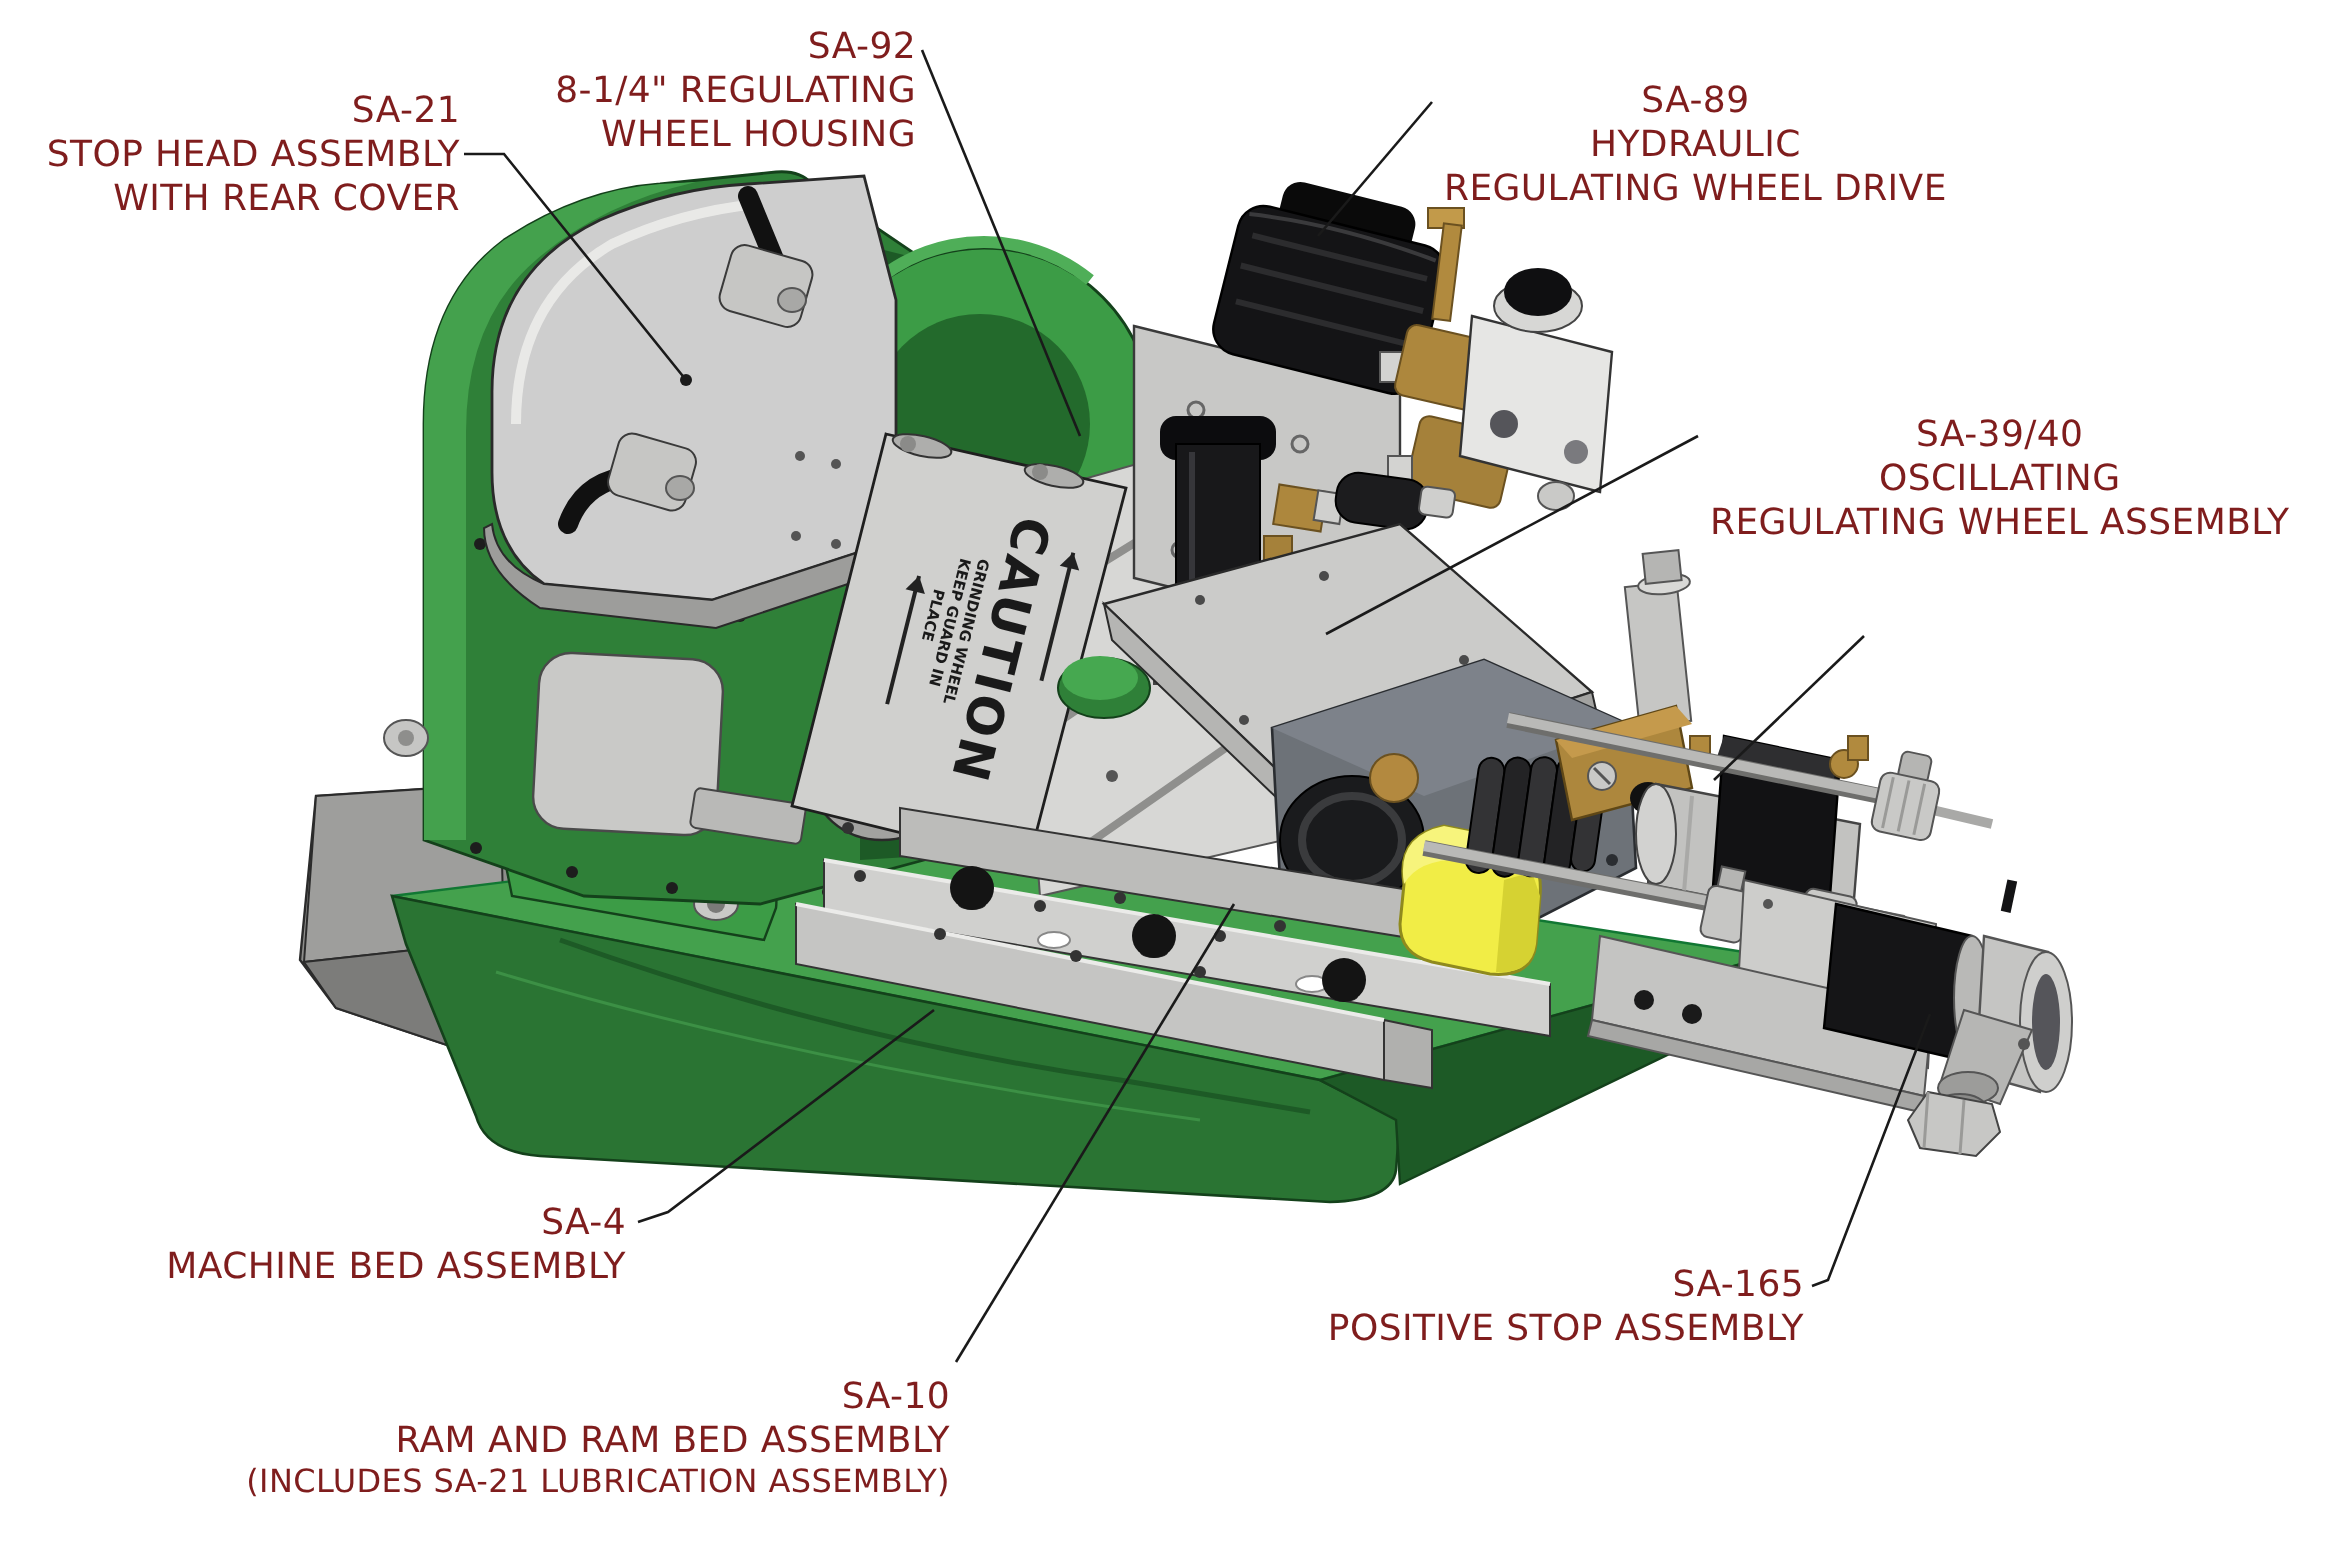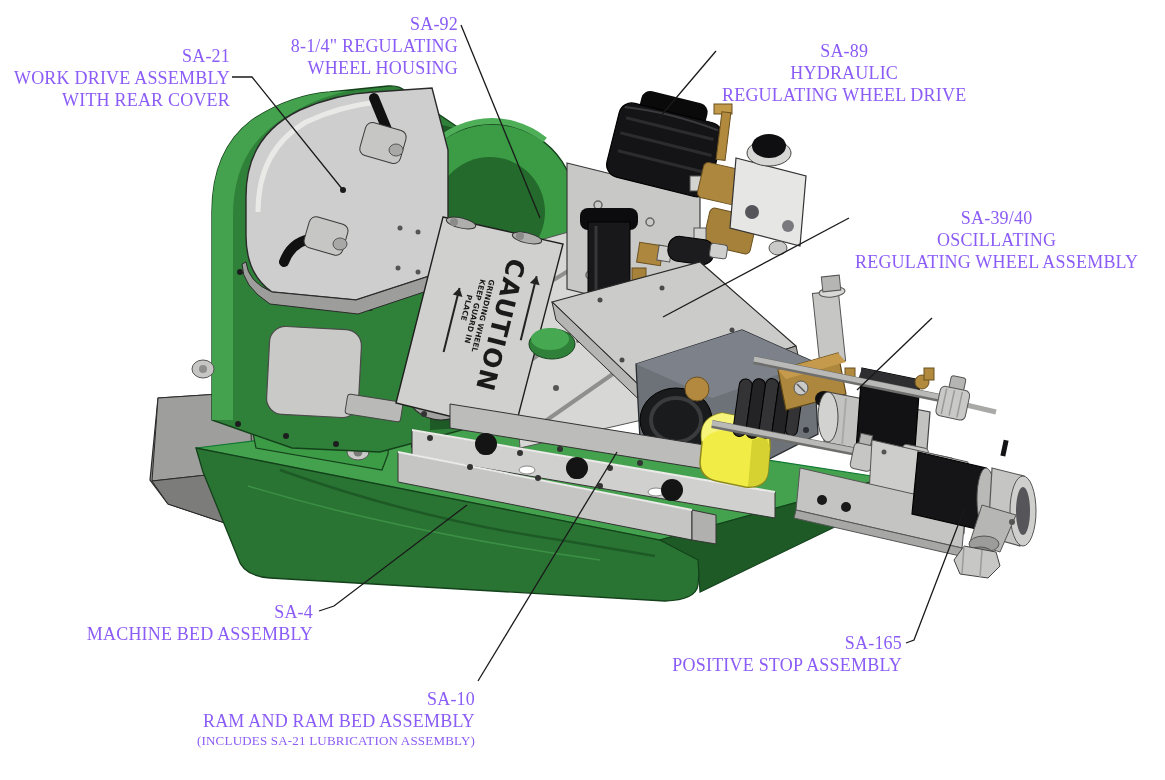--- a/index.html
+++ b/index.html
@@ -2,26 +2,26 @@
 <html><head>
 <meta charset="utf-8">
 <style>
   html,body{margin:0;padding:0;background:#ffffff;}
   #stage{
     position:relative;width:1165px;height:780px;background:#ffffff;
     font-family:"DejaVu Sans","Liberation Sans",sans-serif;overflow:hidden;
   }
   #machine-svg{position:absolute;left:0;top:0;}
   .callout{
-    position:absolute;color:#8b5cf6;font-size:18px;line-height:22px;
-    white-space:nowrap;letter-spacing:.2px;font-family:Liberation Serif, serif;
+    position:absolute;color:#7f1d1d;font-size:18px;line-height:22px;
+    white-space:nowrap;letter-spacing:.2px;
   }
   .align-right{text-align:right;}
   .align-left{text-align:center;}
-  .co-note{font-size:13px;line-height:16px;margin-top:1px;}
+  .co-note{font-size:16px;line-height:16px;margin-top:1px;}
 </style>
 </head>
 <body>
 
 <div id="stage">
 
   <svg id="machine-svg" width="1165" height="780" viewBox="0 0 1165 780">
 
     <g>
       <path d="M158,398 L250,392 L372,468 L372,550 L342,562 L168,504 L150,480 Z" fill="#8d8d8b" stroke="#2b2b2b" stroke-width="1.2"></path>
@@ -337,21 +337,21 @@
       <polyline points="849,218 663,317"></polyline>
       <polyline points="932,318 857,390"></polyline>
       <polyline points="319,611 334,606 467,505"></polyline>
       <polyline points="478,681 617,452"></polyline>
       <polyline points="906,643 914,640 965,507"></polyline>
     </g>
   </svg>
 
   <div class="callout align-right" style="top:45px; right:935px">
     <div class="co-line">SA-21</div>
-    <div class="co-line">WORK DRIVE ASSEMBLY</div>
+    <div class="co-line">STOP HEAD ASSEMBLY</div>
     <div class="co-line">WITH REAR COVER</div>
   </div>
 
   <div class="callout align-right" style="top:13px; right:707px">
     <div class="co-line">SA-92</div>
     <div class="co-line">8-1/4" REGULATING</div>
     <div class="co-line">WHEEL HOUSING</div>
   </div>
 
   <div class="callout align-left" style="top:40px; left:722px">

